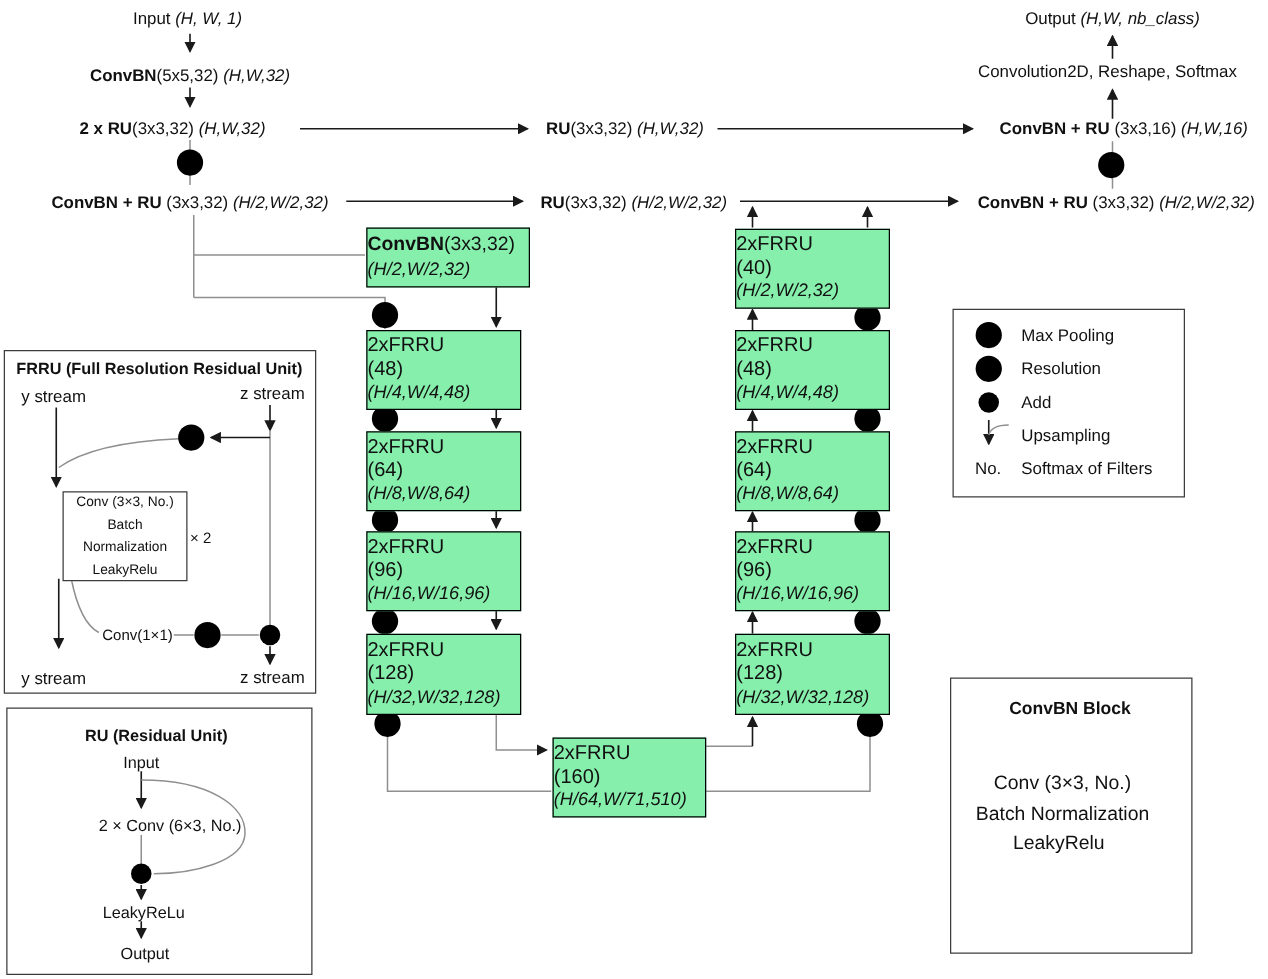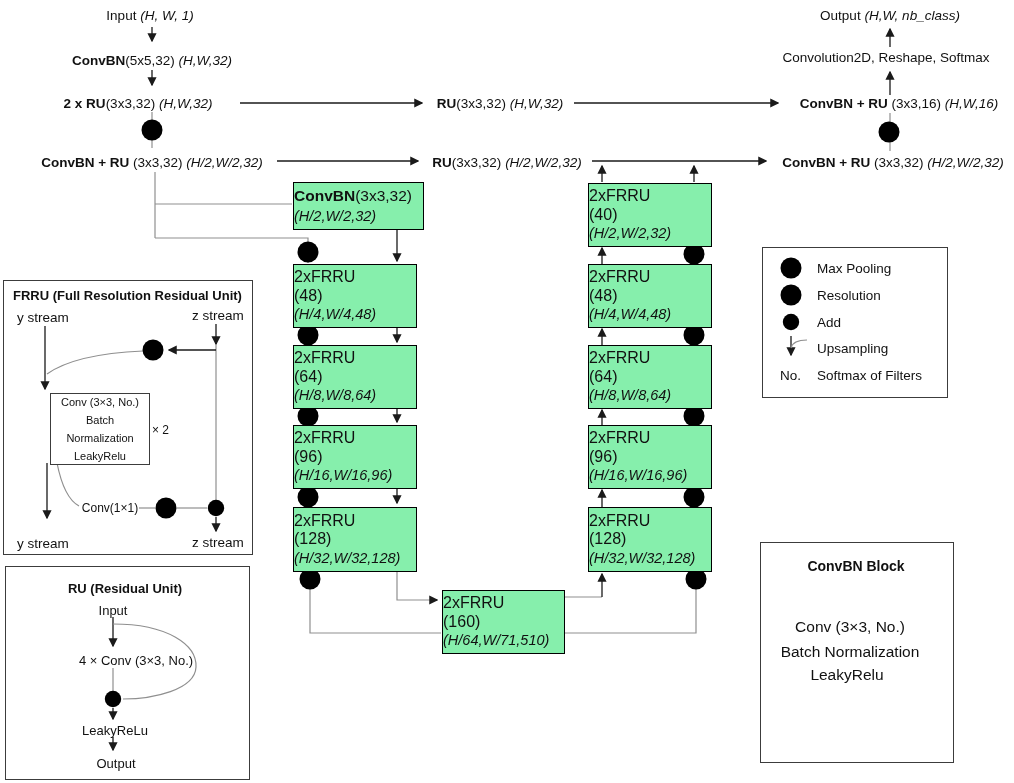--- a/index.html
+++ b/index.html
@@ -245,21 +245,21 @@
     <div class="s11">LeakyRelu</div>
   </div>
   <div class="lbl la s12" style="left:152px;top:430px">× 2</div>
   <div class="lbl s12" style="left:110px;top:508px">Conv(1×1)</div>
   <div class="lbl la" style="left:17px;top:543px">y stream</div>
   <div class="lbl la" style="left:192px;top:542px">z stream</div>
 
   <div class="panel" style="left:5px;top:566px;width:243px;height:212px"></div>
   <div class="lbl b s13" style="left:125px;top:588px">RU (Residual Unit)</div>
   <div class="lbl s13" style="left:113px;top:610px">Input</div>
-  <div class="lbl s13" style="left:136px;top:660px">4 × Conv (3×3, No.)</div>
+  <div class="lbl s13" style="left:136px;top:660px">2 × Conv (6×3, No.)</div>
   <div class="lbl s13" style="left:115px;top:730px">LeakyReLu</div>
   <div class="lbl s13" style="left:116px;top:763px">Output</div>
 
   <div class="panel" style="left:760px;top:542px;width:192px;height:219px"></div>
   <div class="lbl b" style="left:856px;top:566px;font-size:14px">ConvBN Block</div>
   <div class="lbl s15" style="left:850px;top:627px">Conv (3×3, No.)</div>
   <div class="lbl s15" style="left:850px;top:652px">Batch Normalization</div>
   <div class="lbl s15" style="left:847px;top:675px">LeakyRelu</div>
 
 </div>

